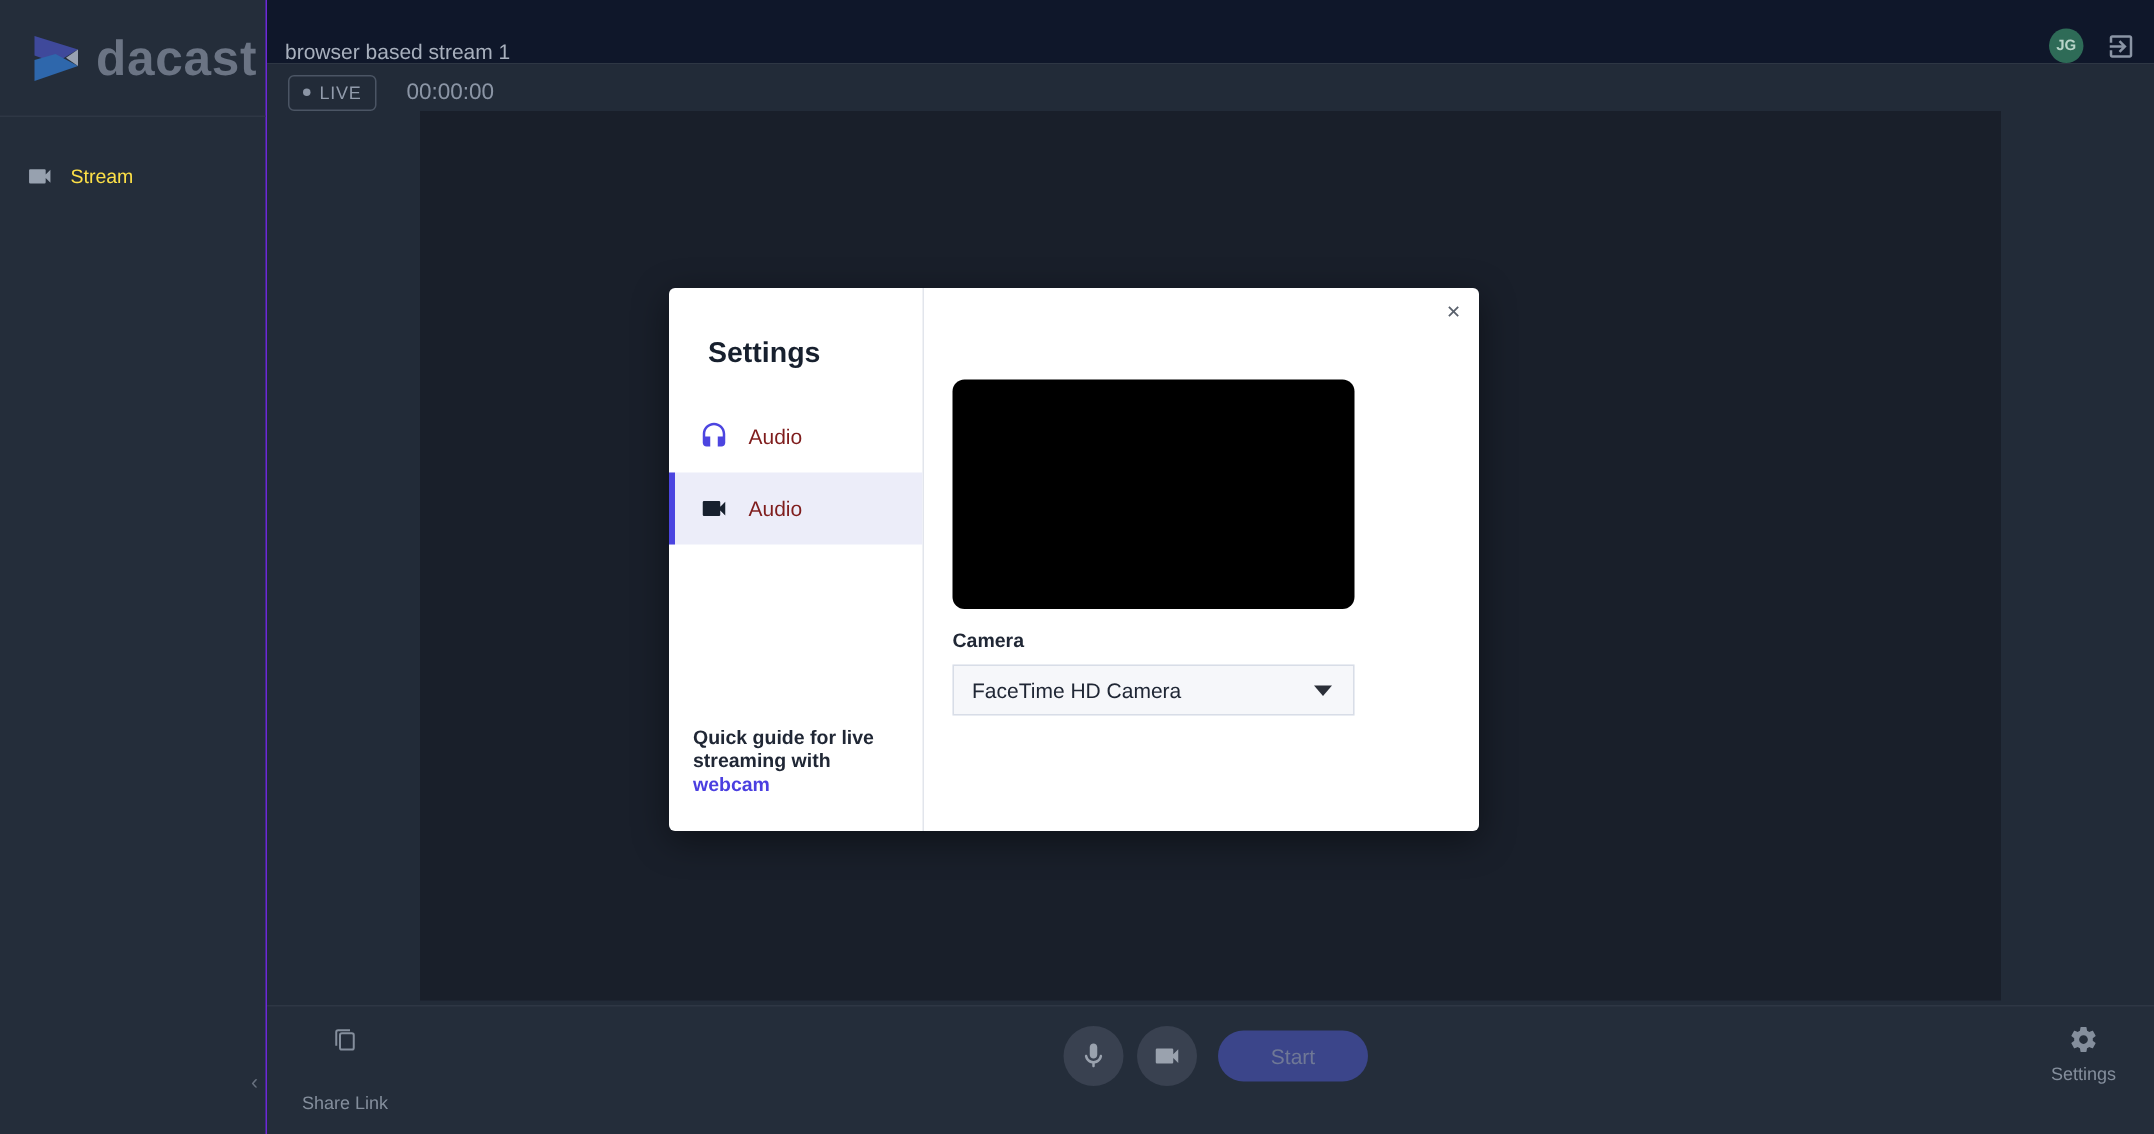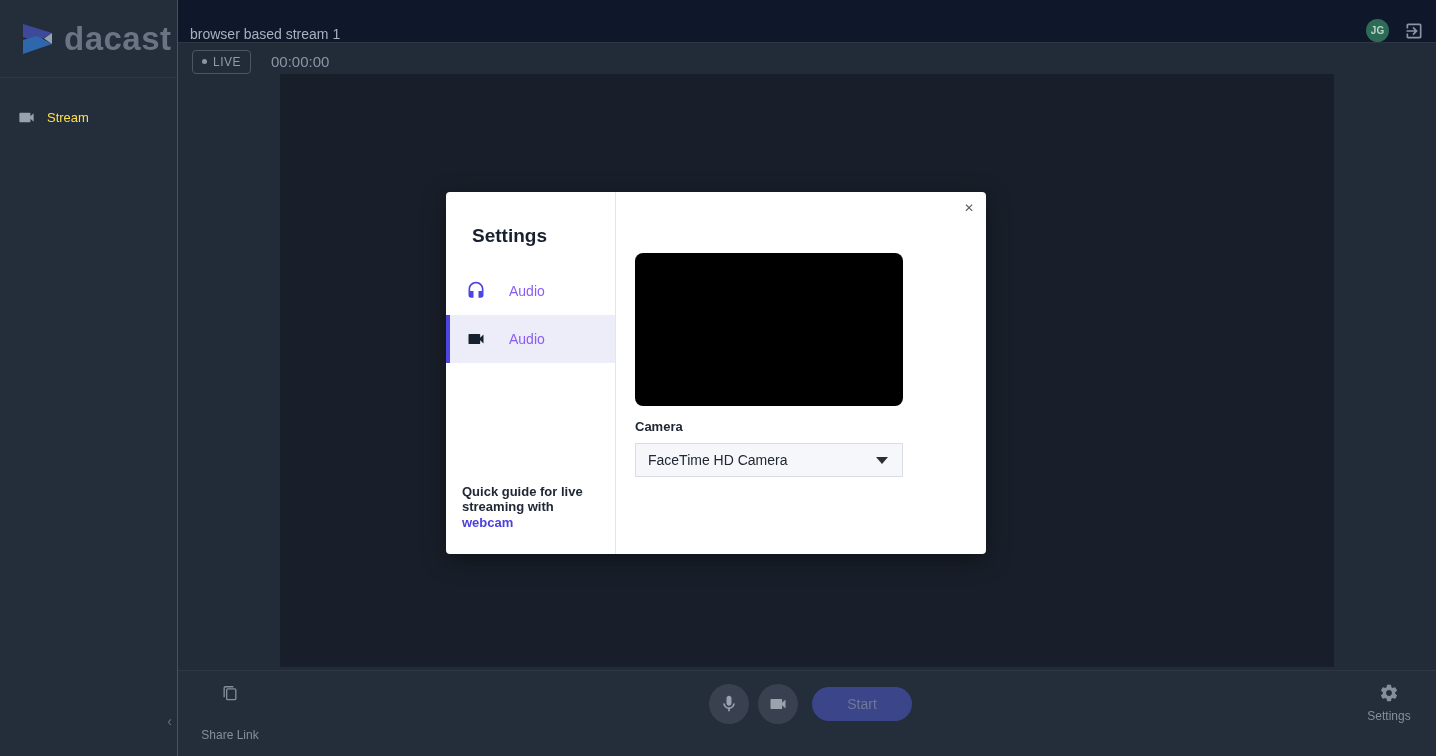--- a/index.html
+++ b/index.html
@@ -59,22 +59,22 @@
     flex-direction:column; align-items:center; gap:6px; cursor:pointer; }
   .settings-btn svg { fill:#848e9c; }
 
   
   .modal { position:absolute; left:446px; top:192px; width:540px; height:362px;
     background:#ffffff; border-radius:4px; box-shadow:0 6px 24px rgba(0,0,0,.45);
     display:flex; z-index:5; }
   .modal-left { width:170px; border-right:1px solid #e2e5ec; position:relative; }
   .modal-title { margin:33px 0 0 26px; font-size:19px; font-weight:bold; color:#17202e; }
   .modal-nav { margin-top:20px; }
-  .nav-item { height:48px; display:flex; align-items:center; gap:23px; padding-left:16px;
-    font-size:14px; color:#8b5cf6; cursor:pointer; border-left:4px solid transparent;text-align:right; }
+  .nav-item { height:48px; display:flex; align-items:center; gap:13px; padding-left:16px;
+    font-size:14px; color:#7f1d1d; cursor:pointer; border-left:4px solid transparent;text-align:right; }
   .nav-item.selected { background:#ecedf9; border-left:4px solid #4c45e0; }
   .nav-item .hp-icon svg { fill:#4c45e0; }
   .nav-item .vc-icon svg { fill:#17202e; }
   .guide { position:absolute; left:16px; bottom:24px; width:140px; font-size:13px;
     font-weight:bold; color:#202735; line-height:1.18; }
   .guide a { color:#4b3fe0; text-decoration:none; cursor:pointer; }
   .modal-right { flex:1; position:relative; padding:61px 0 0 19px; }
   .modal-close { position:absolute; top:10px; right:12px; color:#5a616c; font-size:12px;
     line-height:12px; cursor:pointer; }
   .video-preview { width:268px; height:153px; background:#000; border-radius:8px; }

